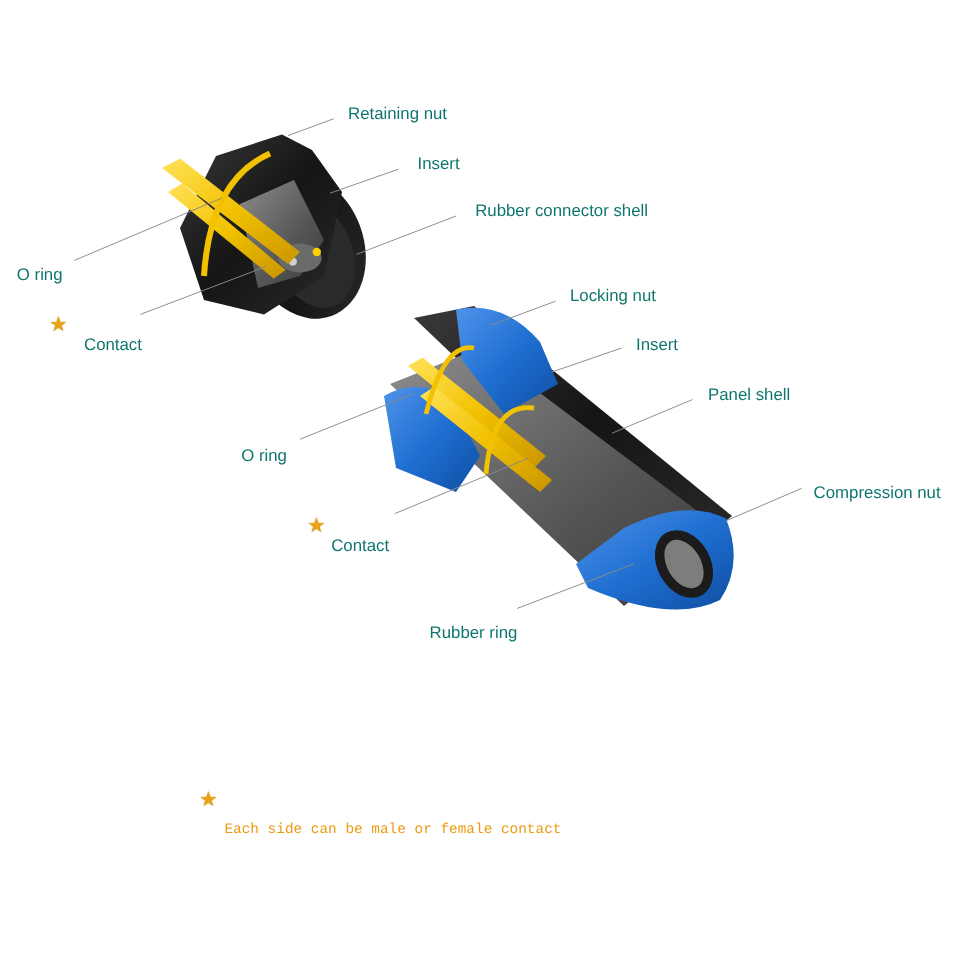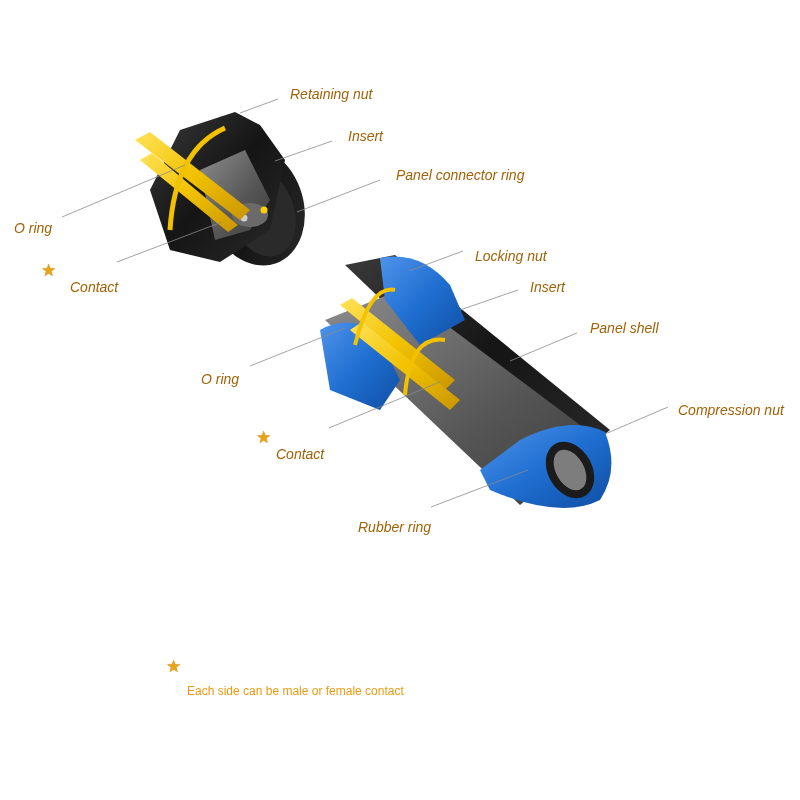--- a/index.html
+++ b/index.html
@@ -1,19 +1,19 @@
 <!DOCTYPE html>
 <html><head>
 <meta charset="utf-8">
 <style>
   html, body { margin: 0; padding: 0; background: #ffffff; }
   body { width: 800px; height: 800px; position: relative; overflow: hidden;
          font-family: "Liberation Sans", sans-serif; }
   .stage { position: absolute; left: 0; top: 0; width: 800px; height: 800px; }
-  .label { position: absolute; font-size: 14px; color: #a16207; white-space: nowrap; line-height: 16px; font-style: italic; }
+  .label { position: absolute; font-size: 14px; color: #0f766e; white-space: nowrap; line-height: 16px; }
   .star { position: absolute; font-size: 17px; color: #e8a317; line-height: 17px;
           text-shadow: 0 0 1px #b57a0a; }
   .note { position: absolute; font-size: 12px; color: #ec9a12; white-space: nowrap; }
   svg.lines { position: absolute; left: 0; top: 0; }
 </style>
 </head>
 <body>
 
 <div class="stage">
 
@@ -79,29 +79,29 @@
       <line x1="510" y1="361" x2="577" y2="333"></line>
       <line x1="605" y1="434" x2="668" y2="407"></line>
       <line x1="250" y1="366" x2="345" y2="328"></line>
       <line x1="329" y1="428" x2="440" y2="382"></line>
       <line x1="431" y1="507" x2="528" y2="470"></line>
     </g>
   </svg>
 
   <div class="label" style="left:290px; top:86px;">Retaining nut</div>
   <div class="label" style="left:348px; top:128px;">Insert</div>
-  <div class="label" style="left:396px; top:167px;">Panel connector ring</div>
+  <div class="label" style="left:396px; top:167px;">Rubber connector shell</div>
   <div class="label" style="left:14px; top:220px;">O ring</div>
   <div class="star" style="left:41px; top:262px;">★</div>
   <div class="label" style="left:70px; top:279px;">Contact</div>
 
-  <div class="label" style="left:475px; top:238px;margin-top:10px;">Locking nut</div>
+  <div class="label" style="left:475px; top:238px;">Locking nut</div>
   <div class="label" style="left:530px; top:279px;">Insert</div>
   <div class="label" style="left:590px; top:320px;">Panel shell</div>
   <div class="label" style="left:678px; top:402px;">Compression nut</div>
   <div class="label" style="left:201px; top:371px;">O ring</div>
   <div class="star" style="left:256px; top:429px;">★</div>
   <div class="label" style="left:276px; top:446px;">Contact</div>
   <div class="label" style="left:358px; top:519px;">Rubber ring</div>
 
   <div class="star" style="left:166px; top:658px;">★</div>
-  <div class="note" style="left:187px; top:684px;">Each side can be male or female contact</div>
+  <div class="note" style="left:187px; top:684px;font-family:Liberation Mono, monospace;">Each side can be male or female contact</div>
 </div>
 
 </body></html>

